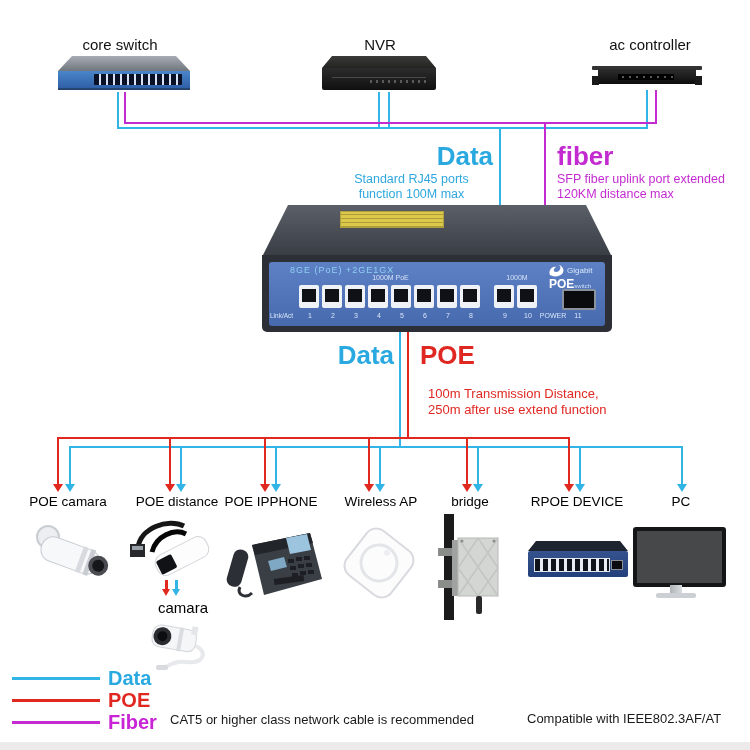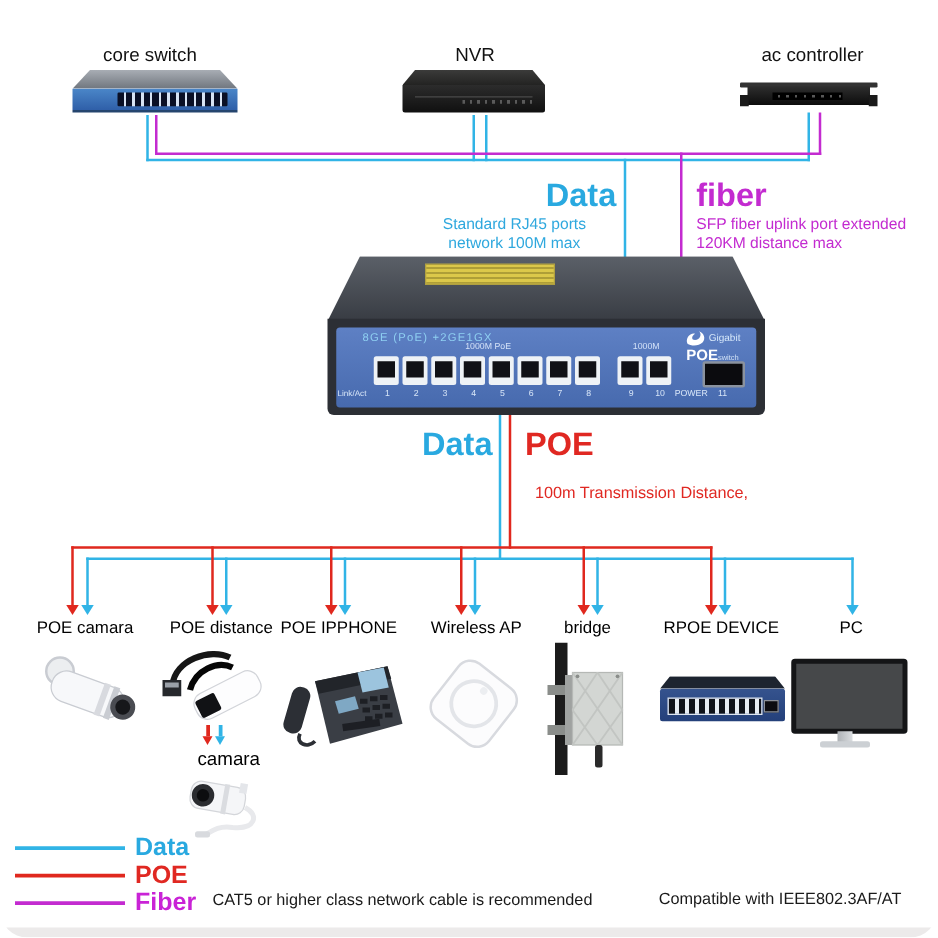--- a/index.html
+++ b/index.html
@@ -1,17 +1,17 @@
 <!DOCTYPE html>
 <html><head>
 <meta charset="utf-8">
 <style>
   html,body{margin:0;padding:0;}
   body{font-family:"Liberation Sans",sans-serif;background:#fff;}
-  #stage{position:relative;width:750px;height:750px;background:#ffffff;overflow:hidden;border-radius:22px;}
+  #stage{position:relative;width:750px;height:750px;background:#ffffff;overflow:hidden;}
 
   
   .vline{position:absolute;width:2px;}
   .hline{position:absolute;height:2px;}
   .c-cyan{background:#31b4e6;}
   .c-mag{background:#c32bd0;}
   .c-red{background:#e0281e;}
   .ah-down{position:absolute;width:0;height:0;border-left:5px solid transparent;border-right:5px solid transparent;}
   .ah-down.cyan{border-top:8px solid #31b4e6;}
   .ah-down.red{border-top:8px solid #e0281e;}
@@ -120,21 +120,21 @@
 
   <div class="vline c-cyan" style="left:499px;top:127px;height:160px;"></div>
   <div class="ah-down cyan" style="left:495px;top:287px;"></div>
   <div class="vline c-mag" style="left:544px;top:122px;height:185px;"></div>
   <div class="hline c-mag" style="left:544px;top:305px;width:14px;"></div>
   <div class="ah-right mag" style="left:557px;top:301px;"></div>
 
   <div class="h-cyan rightalign" style="position:absolute;left:380px;top:141px;width:113px;">Data</div>
   <div class="desc cyan rightalign" style="position:absolute;left:330px;top:172px;width:163px;">
     <span>Standard RJ45 ports</span><br>
-    <span>network 100M max</span>
+    <span>function 100M max</span>
   </div>
   <div class="h-mag" style="position:absolute;left:557px;top:141px;">fiber</div>
   <div class="desc mag" style="position:absolute;left:557px;top:172px;">
     <span>SFP fiber uplink port extended</span><br>
     <span>120KM distance max</span>
   </div>
 
   <div id="poe-switch">
     <div class="sw-top"></div>
     <div class="sw-sticker"></div>
@@ -177,20 +177,21 @@
     <span class="sw-brandtop">Gigabit</span>
     <span class="sw-brandmain"><span>POE</span><span class="sw-brandsub">switch</span></span>
   </div>
 
   <div class="vline c-cyan" style="left:399px;top:332px;height:116px;"></div>
   <div class="vline c-red" style="left:407px;top:332px;height:107px;"></div>
   <div class="h-cyan rightalign" style="position:absolute;left:281px;top:340px;width:113px;">Data</div>
   <div class="h-red" style="position:absolute;left:420px;top:340px;">POE</div>
   <div class="desc red" style="position:absolute;left:428px;top:386px;font-size:13px;line-height:16px;">
     <span>100m Transmission Distance,</span><br>
+    <span>250m after use extend function</span>
   </div>
 
   <div class="hline c-red" style="left:57px;top:437px;width:513px;"></div>
   <div class="hline c-cyan" style="left:69px;top:446px;width:614px;"></div>
 
   <div class="vline c-red" style="left:57px;top:437px;height:47px;"></div>
   <div class="vline c-red" style="left:169px;top:437px;height:47px;"></div>
   <div class="vline c-red" style="left:264px;top:437px;height:47px;"></div>
   <div class="vline c-red" style="left:368px;top:437px;height:47px;"></div>
   <div class="vline c-red" style="left:466px;top:437px;height:47px;"></div>

